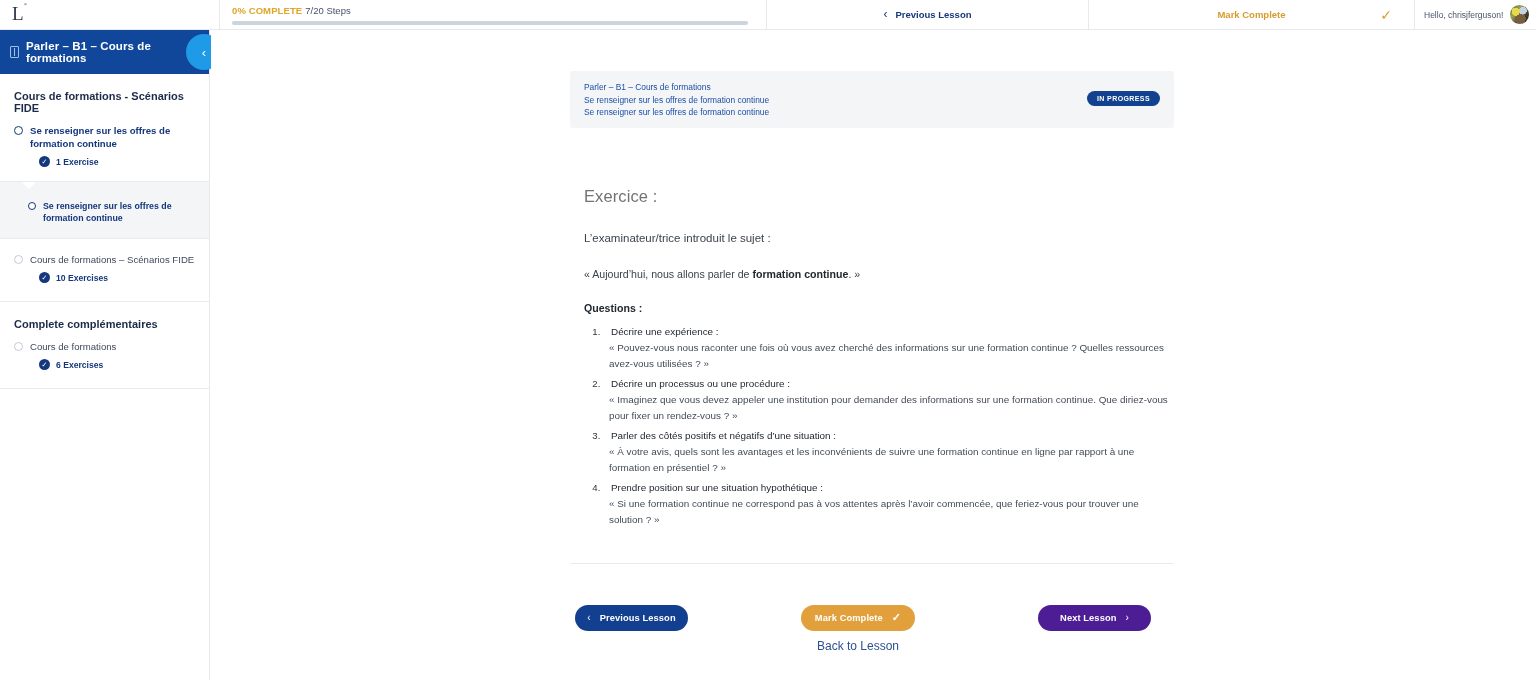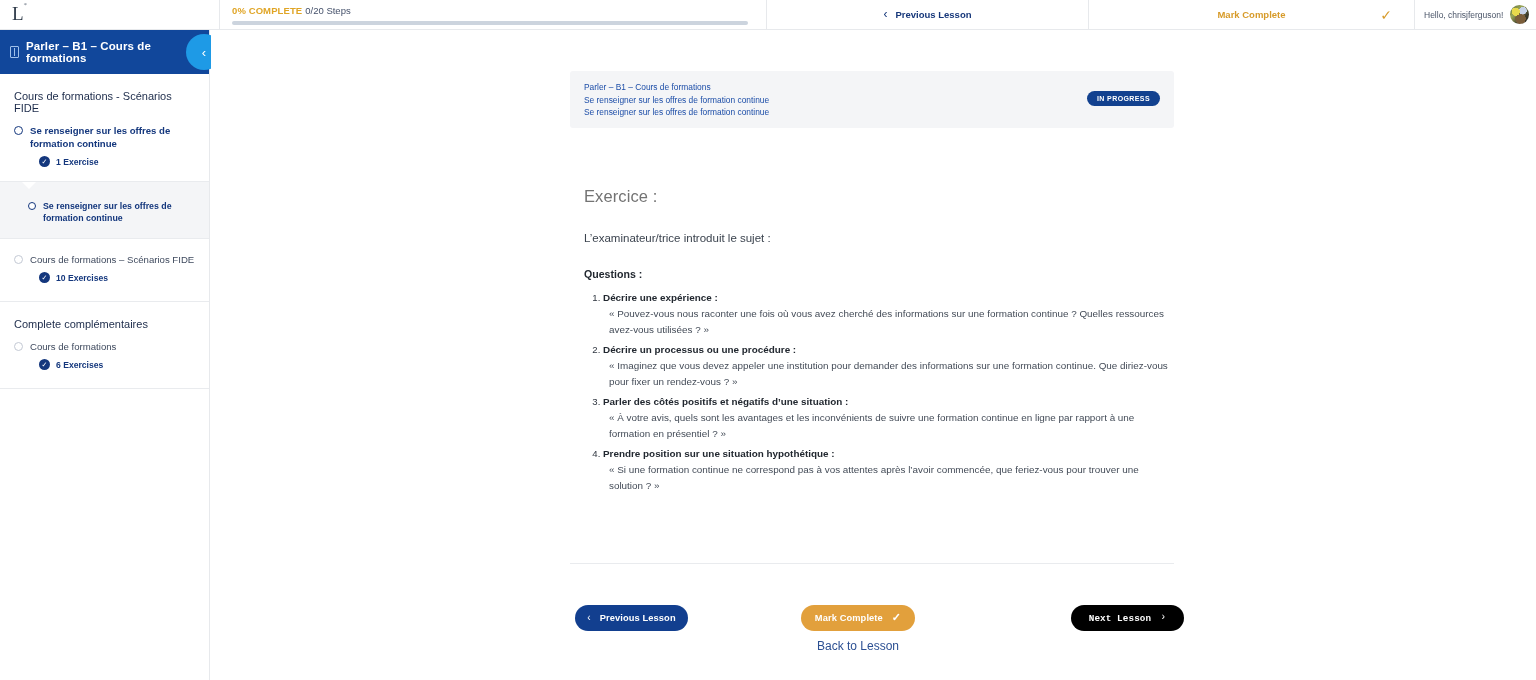--- a/index.html
+++ b/index.html
@@ -92,21 +92,21 @@
   .sb-title { color:#fff; font-size:11.5px; font-weight:600; letter-spacing:.1px;}
   .sb-collapse {
     position:absolute; right:-13px; top:4px;
     width:36px; height:36px; border-radius:50%;
     background:#1e9ae6; color:#fff;
     display:flex; align-items:center; justify-content:center;
     font-size:13px; cursor:pointer; box-shadow:none;
   }
 
   .sb-section-title {
-    font-size:11px; font-weight:normal; color:#1c2b4a;
+    font-size:11px; font-weight:bold; color:#1c2b4a;
     padding:16px 14px 10px 14px;
   }
   .sb-row { padding:0 14px 10px 14px; }
   .sb-item {
     display:flex; align-items:flex-start; gap:7px; cursor:pointer;
   }
   .circle {
     width:9px; height:9px; border-radius:50%;
     border:1.4px solid #14377d; flex:0 0 auto; margin-top:2px; background:#fff;
   }
@@ -161,58 +161,58 @@
     margin:0 0 26px 0; letter-spacing:.1px;
   }
   p.lead { font-size:11.5px; color:#3b434e; margin:0 0 24px 0; }
   p.quote { font-size:10.6px; color:#3b434e; margin:0 0 22px 0; }
   p.quote b { font-weight:bold; color:#222830; }
   p.questions { font-size:10.6px; font-weight:bold; color:#222830; margin:0 0 10px 0; }
 
   ol.qlist { margin:0; padding-left:19px; }
   ol.qlist > li { margin-bottom:2px; }
   ol.qlist > li::marker { font-size:9.6px; color:#2f3640; }
-  .q-title { font-size:9.9px; font-weight:bold; color:#222830; display:block; line-height:15px;}
+  .q-title { font-size:9.9px; font-weight:normal; color:#222830; display:block; line-height:15px;margin-left:8px;}
   .q-body { font-size:9.9px; color:#434b57; display:block; line-height:15.5px; margin:1px 0 5px 6px; }
 
   
   .divider-bottom {
     position:absolute; left:359px; top:533px; width:604px; height:1px; background:#e9ebee;
   }
   .btnrow { position:absolute; left:359px; top:575px; width:604px; height:50px; }
   .btn {
     position:absolute; top:0; height:26px; border-radius:14px;
     display:flex; align-items:center; justify-content:center; gap:9px;
     font-size:9.3px; font-weight:bold; color:#fff; cursor:pointer;
     letter-spacing:.1px;
   }
   .btn-prev { left:5px; width:113px; background:#123f8f; }
   .btn-mark { left:231px; width:114px; background:#e2a03c; }
-  .btn-next { left:501px; width:113px; background:#000000;font-family:Liberation Mono, monospace; }
+  .btn-next { left:468px; width:113px; background:#4c1d95; }
   .btn .chev { font-size:10px; font-weight:normal; position:relative; top:-.5px;}
   .btn .tick { font-size:11px; position:relative; top:-.5px;}
   .backtolesson {
     position:absolute; left:231px; top:34px; width:114px; text-align:center;
     font-size:12px; color:#2b4f92; cursor:pointer;
   }
 </style>
 </head>
 <body>
 
 <div class="app">
 
   <div class="topbar">
 
     <div class="tb-logo">
       <span class="logo-mark"><span>L</span><sup>*</sup></span>
     </div>
 
     <div class="tb-progress">
       <div class="prog-line">
-        <span class="prog-pct">0% COMPLETE</span><span class="prog-steps">0/20 Steps</span>
+        <span class="prog-pct">0% COMPLETE</span><span class="prog-steps">7/20 Steps</span>
       </div>
       <div class="prog-track">
         <div class="prog-fill" style="width: 0%;"></div>
       </div>
     </div>
 
     <div class="tb-prev">
       <span class="chev">‹</span>
       <span>Previous Lesson</span>
     </div>
@@ -292,20 +292,21 @@
     <div class="crumbcard">
       <div class="crumb first">Parler – B1 – Cours de formations</div>
       <div class="crumb">Se renseigner sur les offres de formation continue</div>
       <div class="crumb">Se renseigner sur les offres de formation continue</div>
       <div class="badge">IN PROGRESS</div>
     </div>
 
     <div class="content">
       <h1 class="exercice">Exercice :</h1>
       <p class="lead">L’examinateur/trice introduit le sujet :</p>
+      <p class="quote"><span>« Aujourd’hui, nous allons parler de </span><b>formation continue</b><span>. »</span></p>
       <p class="questions">Questions :</p>
 
       <ol class="qlist">
         <li>
           <span class="q-title">Décrire une expérience :</span>
           <span class="q-body">« Pouvez-vous nous raconter une fois où vous avez cherché des informations sur une formation continue ? Quelles ressources avez-vous utilisées ? »</span>
         </li>
         <li>
           <span class="q-title">Décrire un processus ou une procédure :</span>
           <span class="q-body">« Imaginez que vous devez appeler une institution pour demander des informations sur une formation continue. Que diriez-vous pour fixer un rendez-vous ? »</span>

